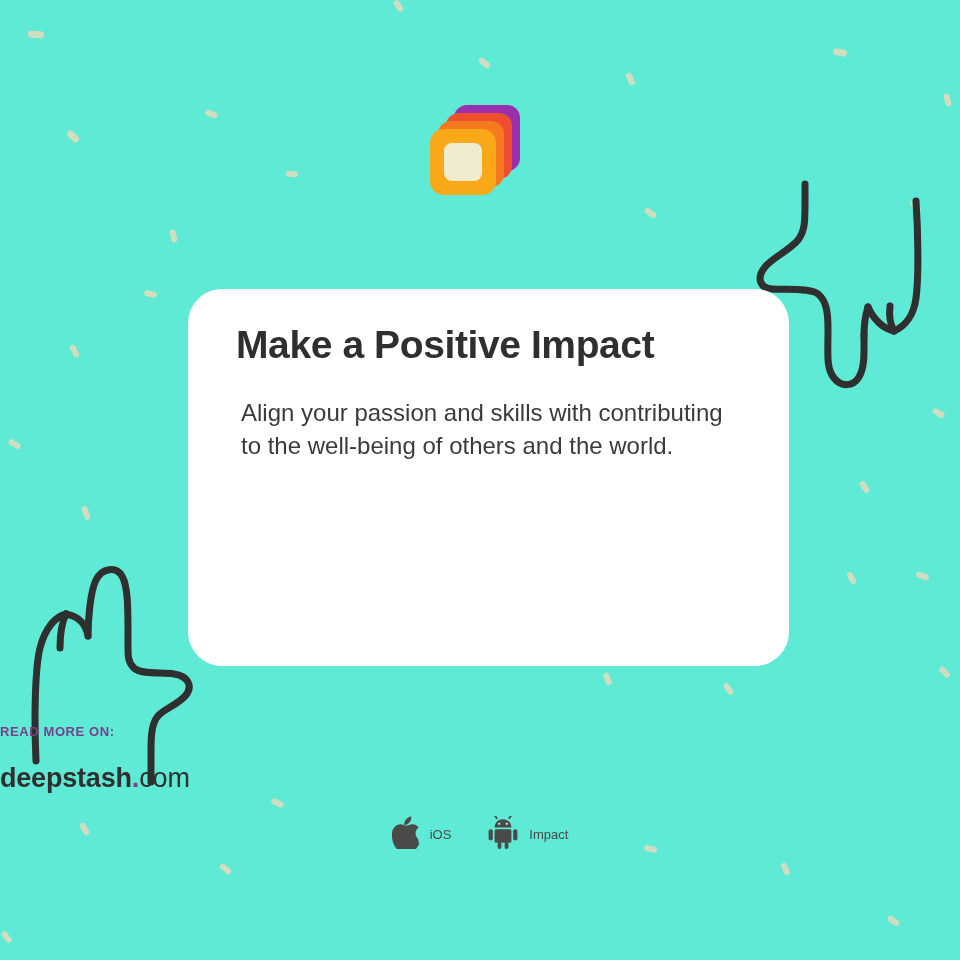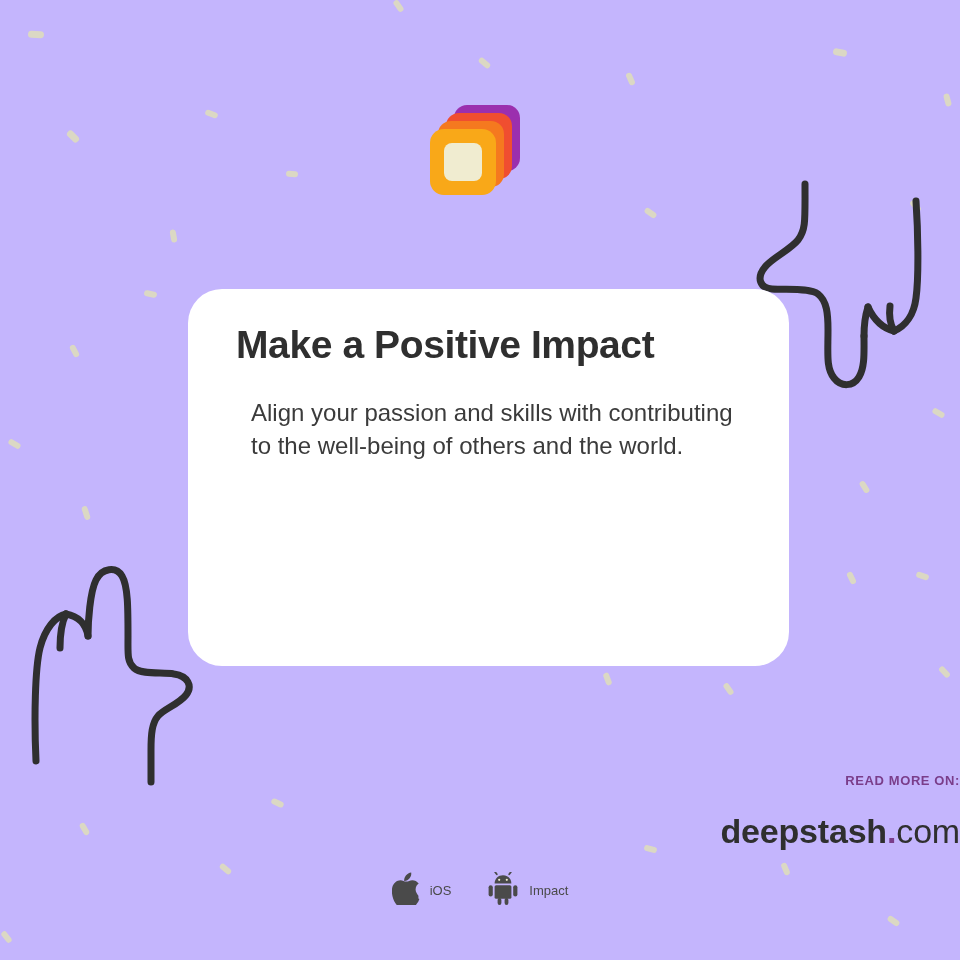--- a/index.html
+++ b/index.html
@@ -11,21 +11,21 @@
     height: 960px;
     overflow: hidden;
     font-family: "Liberation Sans", sans-serif;
     background: #f0ecd0;
   }
 
   #stage {
     position: relative;
     width: 960px;
     height: 960px;
-    background: #c4b5fd;
+    background: #5eead4;
     overflow: hidden;
   }
 
   
   #confetti-layer {
     position: absolute;
     inset: 0;
     pointer-events: none;
   }
   .speck {
@@ -83,45 +83,45 @@
   }
   #card-title {
     margin: 0;
     font-size: 39px;
     font-weight: bold;
     color: #2f2f2f;
     letter-spacing: -0.4px;
     line-height: 1.15;
   }
   #card-body {
-    margin: 28px 0 0 15px;
+    margin: 28px 0 0 5px;
     font-size: 24px;
     line-height: 33px;
     color: #3b3b3b;
     max-width: 520px;
   }
 
   
   #footer {
     position: absolute;
     left: 0;
     right: 0;
-    top: 773px;
-    text-align: right;
+    top: 724px;
+    text-align: left;
   }
   #read-more-on {
     font-size: 13px;
     font-weight: bold;
     letter-spacing: 0.6px;
     color: #7a3d8a;
     margin: 0;
   }
   #brand {
     margin-top: 26px;
-    font-size: 34px;
+    font-size: 27px;
     color: #2f2f2f;
     line-height: 1;
   }
   #brand-name { font-weight: bold; letter-spacing: -0.2px; }
   #brand-dot  { color: #7a3d8a; font-weight: bold; }
   #brand-tld  { font-weight: normal; letter-spacing: -0.2px; }
 
   #stores {
     margin-top: 24px;
     display: flex;

